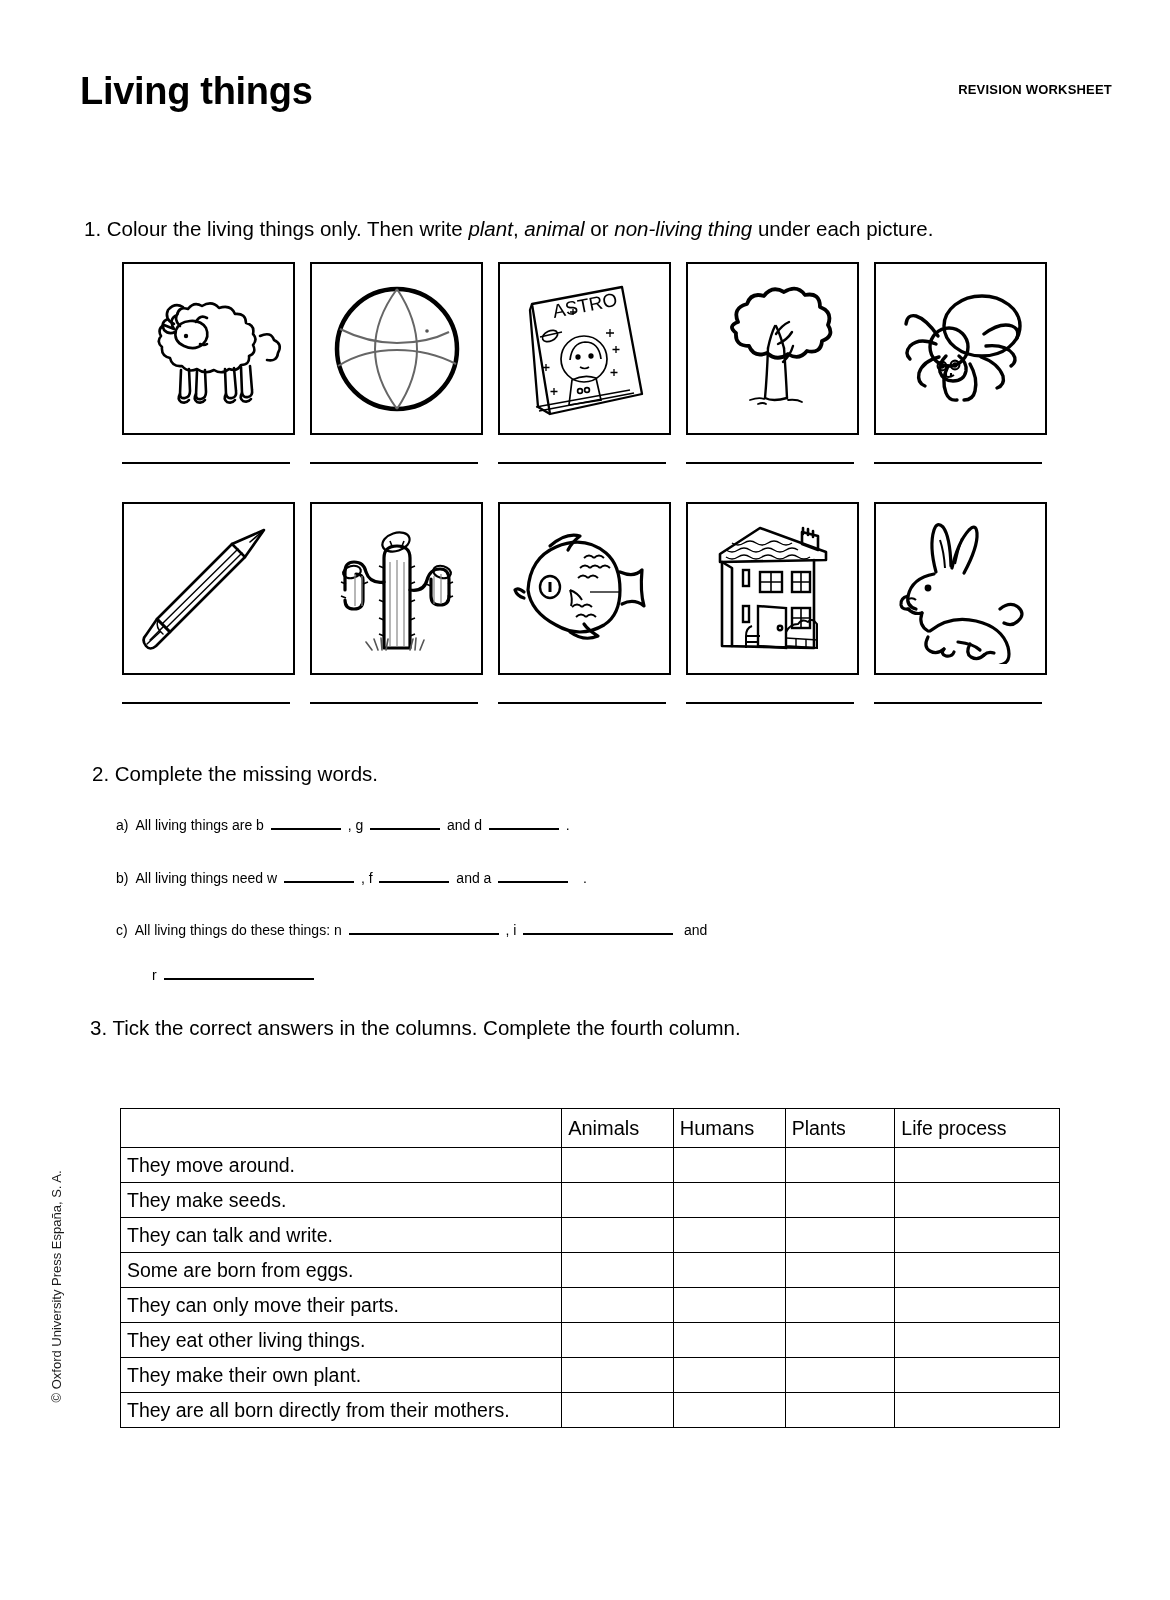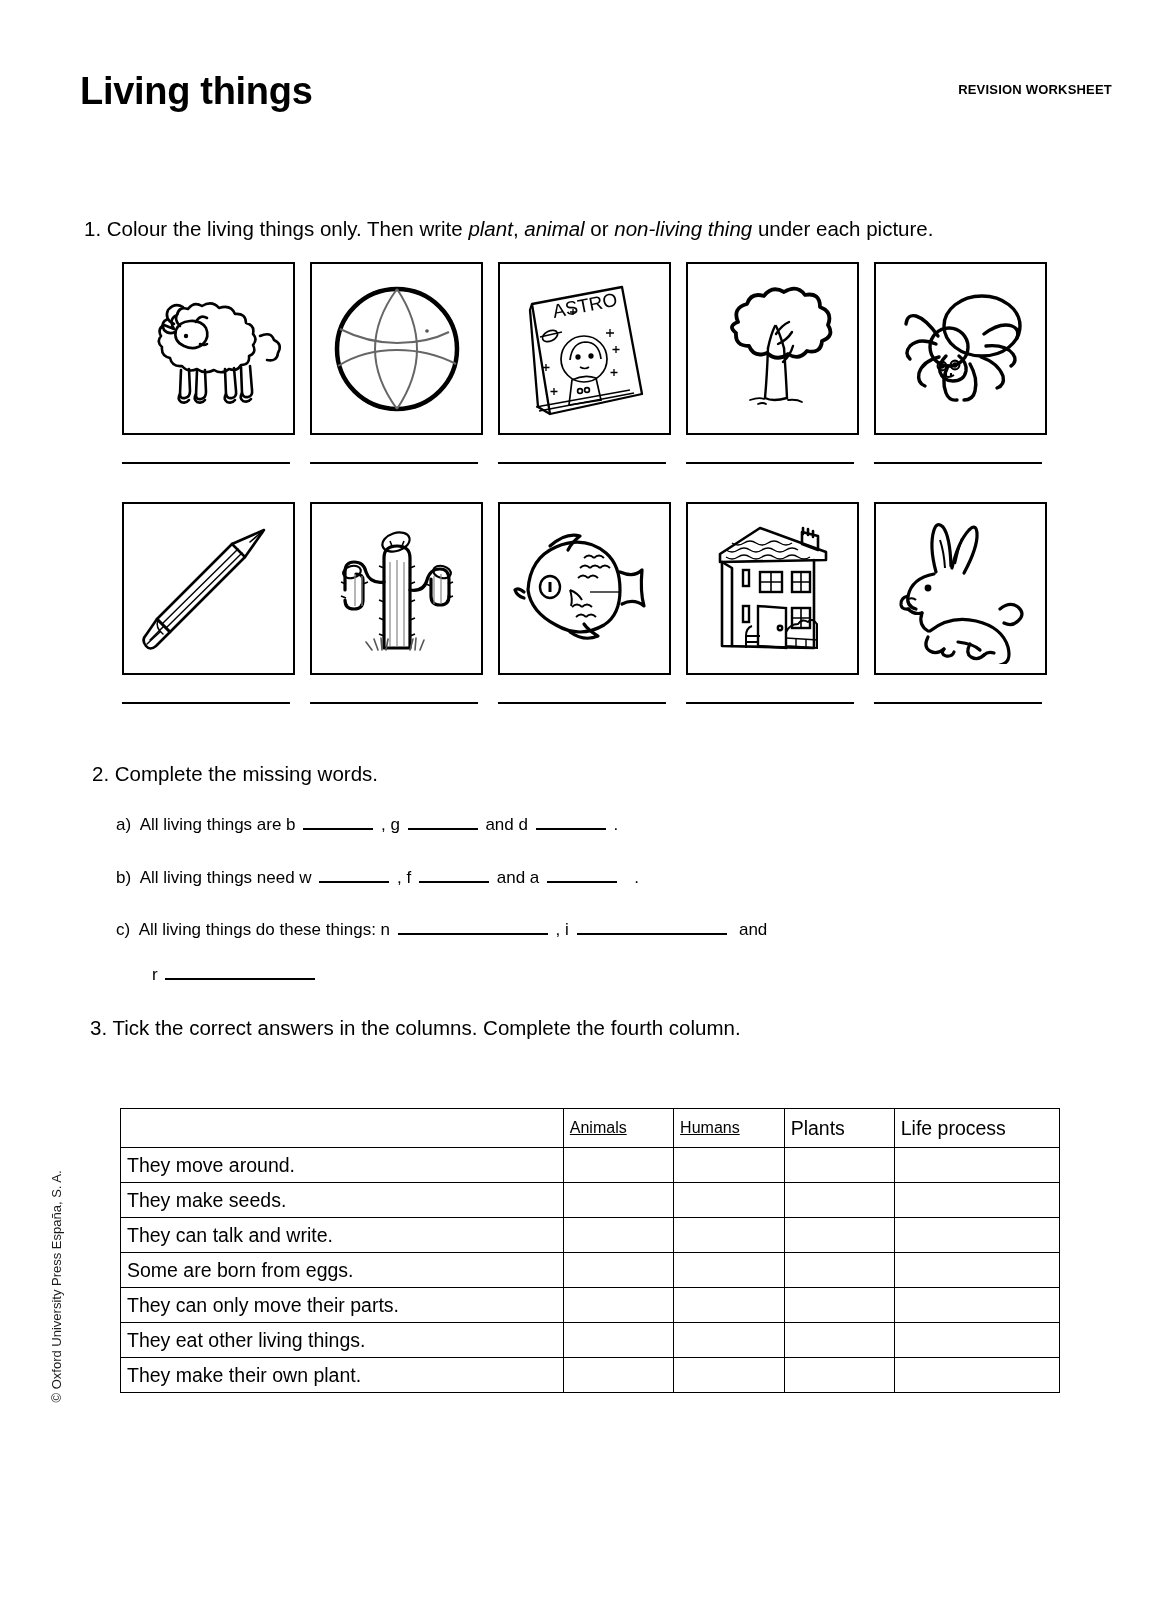--- a/index.html
+++ b/index.html
@@ -54,21 +54,21 @@
     font-size: 20.5px;
     line-height: 1.35;
     white-space: nowrap;
   }
   .q-num { display: inline-block; }
   .q1 { left: 84px; top: 215px; }
   .q2 { left: 92px; top: 760px; }
   .q3 { left: 90px; top: 1014px; }
   .q-sub {
     position: absolute;
-    font-size: 17px;
+    font-size: 14px;
     white-space: nowrap;
   }
   .q2a { left: 116px; top: 810px; }
   .q2b { left: 116px; top: 863px; }
   .q2c { left: 116px; top: 915px; }
   .q2c2 { left: 152px; top: 960px; }
   em { font-style: italic; }
 
   .blank {
     display: inline-block;
@@ -137,21 +137,21 @@
     font-weight: normal;
     text-align: left;
     vertical-align: middle;
   }
   .tick-table .col-stmt { width: 472px; }
   .tick-table .col-animals { width: 102px; }
   .tick-table .col-humans { width: 102px; }
   .tick-table .col-plants { width: 102px; }
   .tick-table .col-life { width: 162px; margin-left: 44px; }
   .tick-table thead td { height: 34px; }
-  .tick-cell { text-align: center; font-size: 16px; text-decoration: underline; }
+  .tick-cell { text-align: center; font-size: 20px; }
 </style>
 </head>
 <body>
 
 <div class="page-title">Living things</div>
 <div class="worksheet-tag">REVISION WORKSHEET</div>
 
 <div class="copyright">© Oxford University Press España, S. A.</div>
 
 <div class="q-line q1">
@@ -578,14 +578,21 @@
         <td class="col-plants tick-cell"></td>
         <td class="col-life"></td>
       </tr>
       <tr>
         <td class="col-stmt">They make their own plant.</td>
         <td class="col-animals tick-cell"></td>
         <td class="col-humans tick-cell"></td>
         <td class="col-plants tick-cell"></td>
         <td class="col-life"></td>
       </tr>
+      <tr>
+        <td class="col-stmt">They are all born directly from their mothers.</td>
+        <td class="col-animals tick-cell"></td>
+        <td class="col-humans tick-cell"></td>
+        <td class="col-plants tick-cell"></td>
+        <td class="col-life"></td>
+      </tr>
     </tbody>
 </table>
 
 </body></html>

